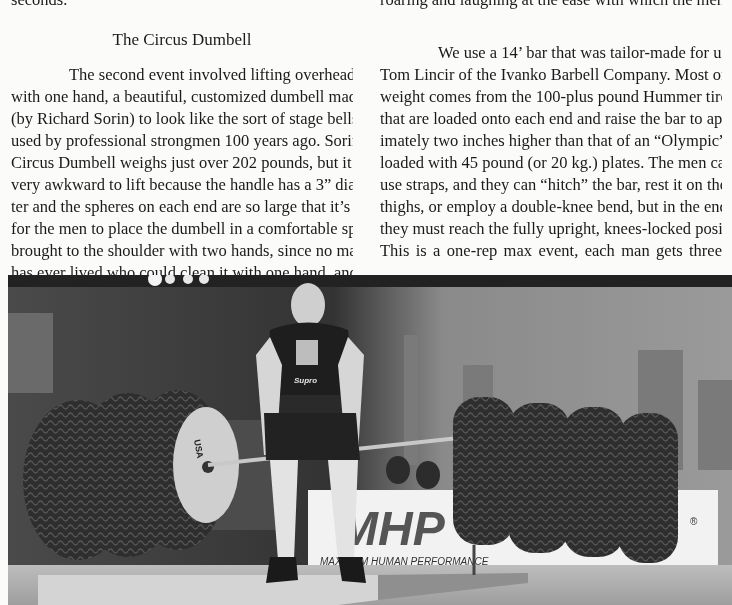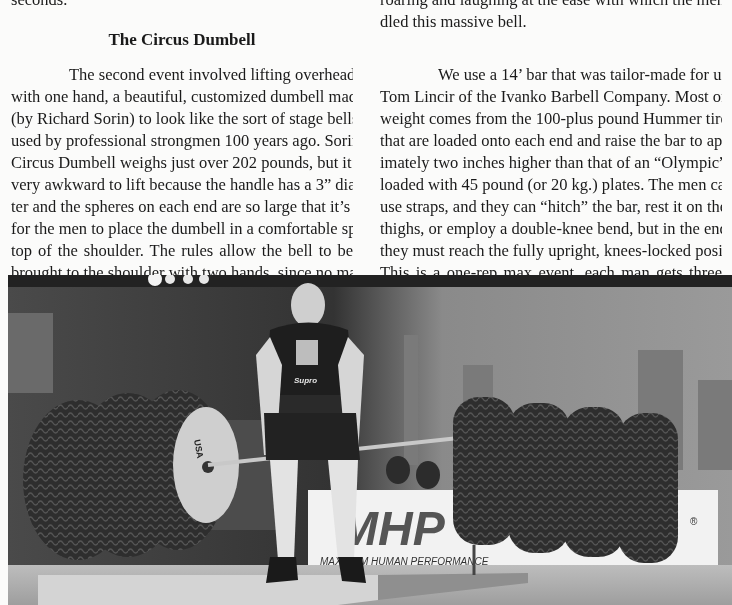--- a/index.html
+++ b/index.html
@@ -13,21 +13,21 @@
   .col.left { left: 11px; }
   .col.right { left: 380px; }
   .line {
     font-size: 16.5px; line-height: 22px; height: 22px; white-space: nowrap;
     text-align: justify; text-align-last: justify; overflow: hidden;
   }
   .line.last { text-align-last: left; }
   .line.indent { padding-left: 58px; }
   .cut { margin-top: -11px; }
   .heading {
-    font-weight: bold; font-size: 17px; text-align: center; line-height: 22px; height: 22px;
+    font-weight: normal; font-size: 17px; text-align: center; line-height: 22px; height: 22px;
   }
   .photo {
     position: absolute; left: 8px; top: 275px; width: 724px; height: 330px;
     background: #3a3a3a; overflow: hidden;
   }
   .photo svg { display: block; }
 </style>
 </head>
 <body>
 
@@ -38,29 +38,27 @@
   <div style="height:13px"></div>
   <div>
     <div class="line indent">The second event involved lifting overhead,</div>
     <div class="line">with one hand, a beautiful, customized dumbell made</div>
     <div class="line">(by Richard Sorin) to look like the sort of stage bells</div>
     <div class="line">used by professional strongmen 100 years ago.  Sorin’s</div>
     <div class="line">Circus Dumbell weighs just over 202 pounds, but it’s</div>
     <div class="line">very awkward to lift because the handle has a 3” diame-</div>
     <div class="line">ter and the spheres on each end are so large that it’s hard</div>
     <div class="line">for the men to place the dumbell in a comfortable spot on</div>
-    <div class="line">top of the shoulder.  The rules allow the bell to be</div>
     <div class="line">brought to the shoulder with two hands, since no man</div>
     <div class="line">has ever lived who could clean it with one hand, and</div>
   </div>
 </div>
 
 <div class="col right">
   <div class="line cut">roaring and laughing at the ease with which the men han-</div>
-  <div class="line last">dled this massive bell.</div>
   <div style="height:18px"></div>
   <div style="height:13px"></div>
   <div>
     <div class="line indent">We use a 14’ bar that was tailor-made for us by</div>
     <div class="line">Tom Lincir of the Ivanko Barbell Company.  Most of the</div>
     <div class="line">weight comes from the 100-plus pound Hummer tires</div>
     <div class="line">that are loaded onto each end and raise the bar to approx-</div>
     <div class="line">imately two inches higher than that of an “Olympic” bar</div>
     <div class="line">loaded with 45 pound (or 20 kg.) plates.  The men can</div>
     <div class="line">use straps, and they can “hitch” the bar, rest it on the</div>

